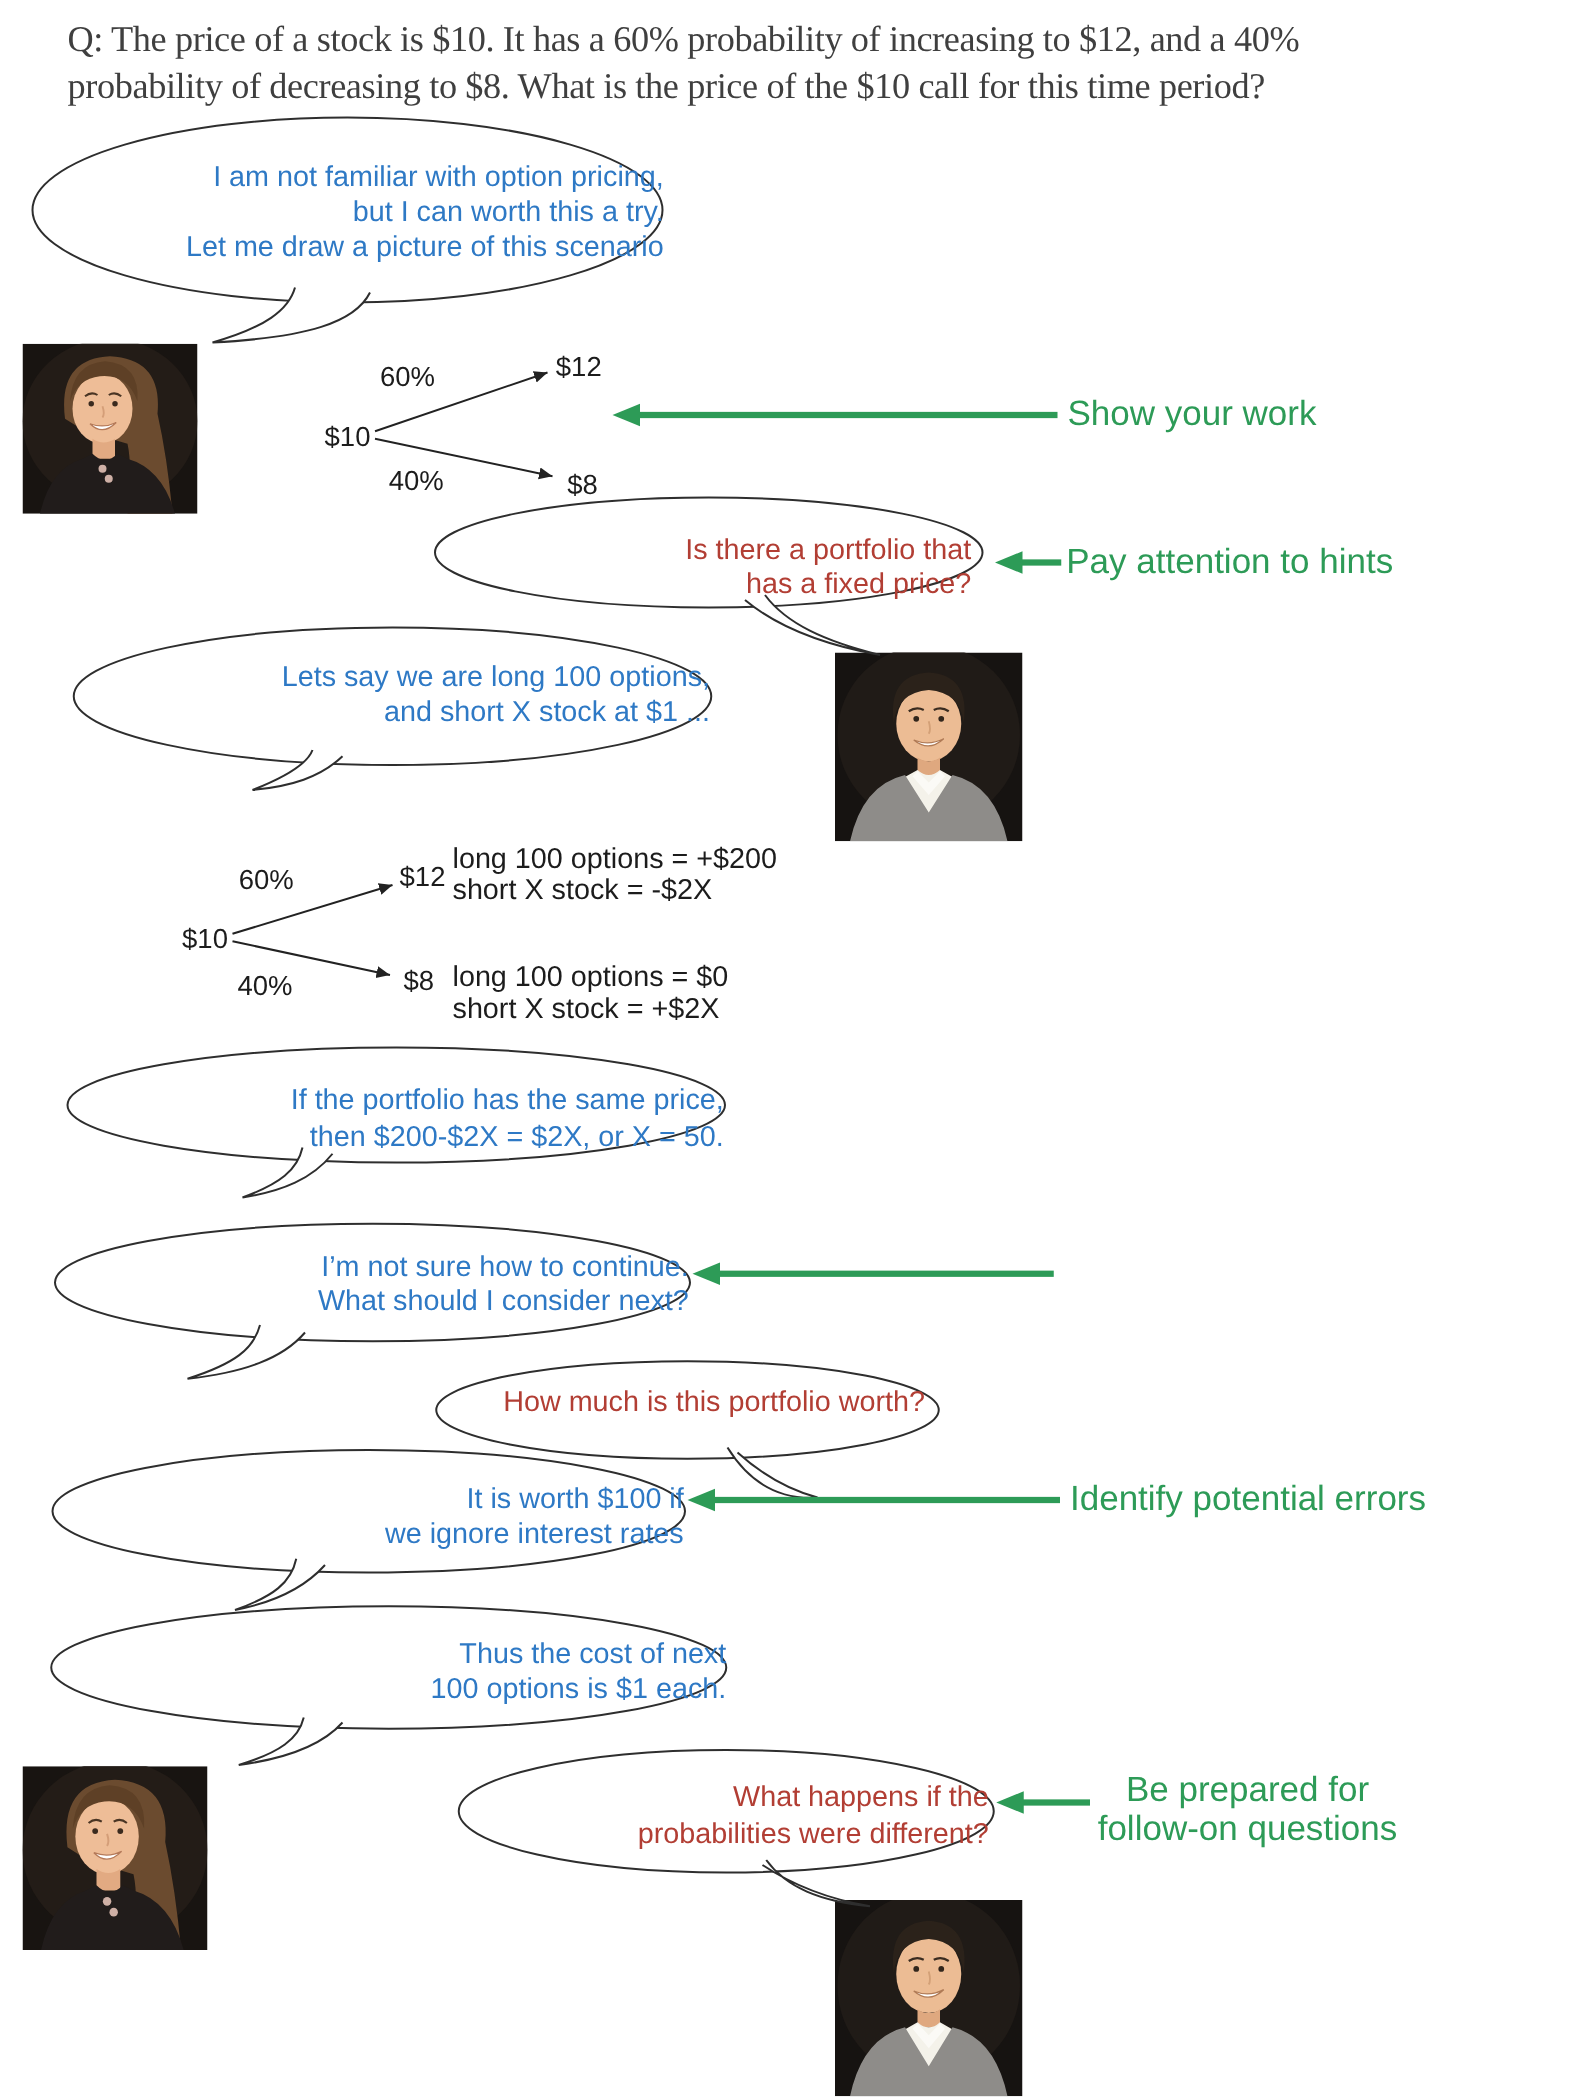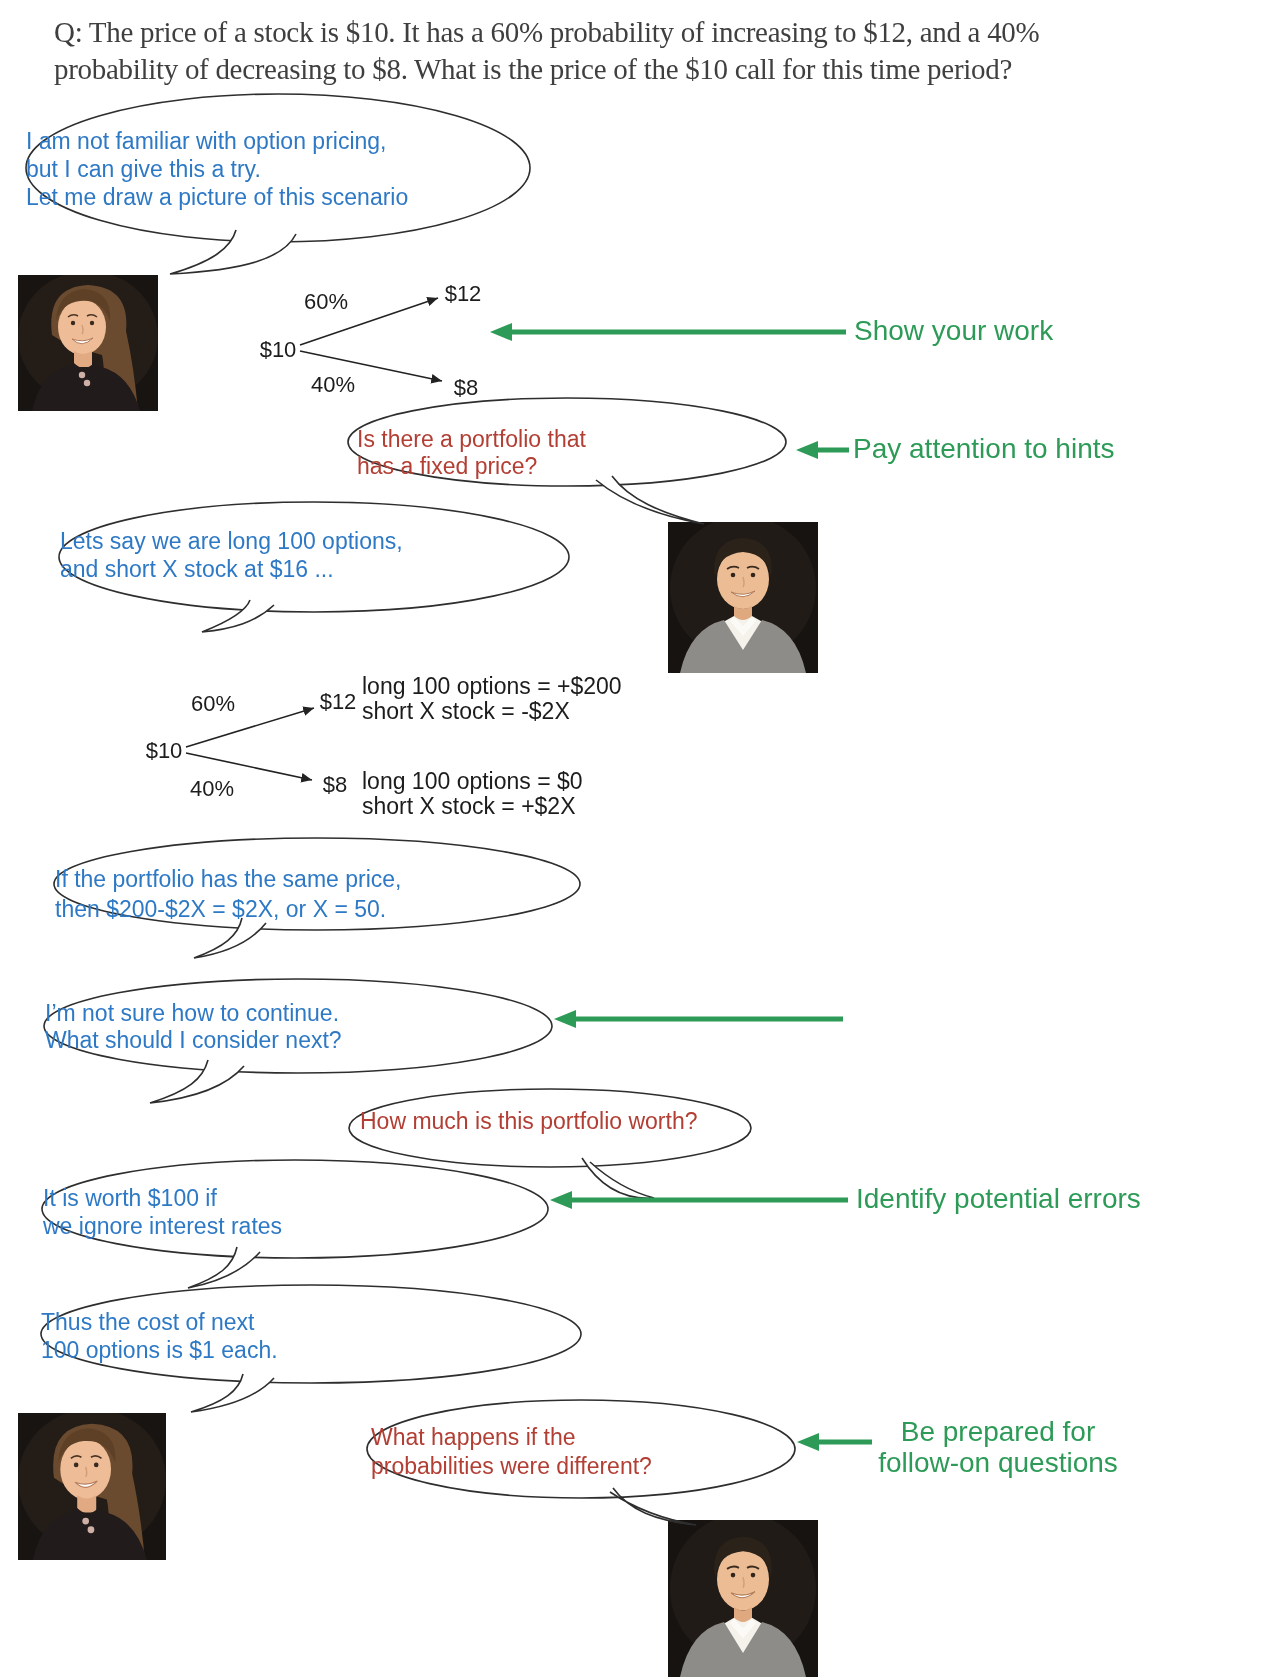--- a/index.html
+++ b/index.html
@@ -9,21 +9,21 @@
   }
   .abs{position:absolute;}
   .nowrap{white-space:nowrap;}
   #question{
     left:12px;top:14px;width:1250px;
     font-family:"Liberation Serif", serif;
     font-size:29px;line-height:37px;color:var(--qtext,#3f3f3f);
     letter-spacing:-0.3px;
     margin-left:42px;
   }
-  .btxt{position:absolute;text-align:left;}
+  .btxt{position:absolute;text-align:right;}
   .blue{color:var(--blue,#2e79c5);font-size:23px;}
   .red{color:var(--red,#b23e34);font-size:23px;}
   .green-label{
     position:absolute;color:var(--green,#2d9b57);
     font-size:28px;white-space:nowrap;
   }
   .tree-lbl{
     position:absolute;transform:translateX(-50%);
     color:var(--dtext,#1c1c1c);font-size:22px;white-space:nowrap;
   }
@@ -210,32 +210,32 @@
     </g>
   </svg>
 
   <div class="abs txt-layer nowrap" id="question">
     <div>Q: The price of a stock is $10. It has a 60% probability of increasing to $12, and a 40%</div>
     <div>probability of decreasing to $8. What is the price of the $10 call for this time period?</div>
   </div>
 
   <div class="btxt blue txt-layer" style="left:26px;top:127px;width:505px;line-height:28px">
     <div>I am not familiar with option pricing,</div>
-    <div>but I can give this a try.</div>
+    <div>but I can worth this a try.</div>
     <div>Let me draw a picture of this scenario</div>
   </div>
 
   <div class="btxt red txt-layer" style="left:357px;top:426px;width:420px;line-height:27px">
     <div>Is there a portfolio that</div>
     <div>has a fixed price?</div>
   </div>
 
   <div class="btxt blue txt-layer" style="left:60px;top:528px;width:508px;line-height:27.5px">
     <div>Lets say we are long 100 options,</div>
-    <div>and short X stock at $16 ...</div>
+    <div>and short X stock at $1 ...</div>
   </div>
 
   <div class="btxt blue txt-layer" style="left:55px;top:864px;width:524px;line-height:30px">
     <div>If the portfolio has the same price,</div>
     <div>then $200-$2X = $2X, or X = 50.</div>
   </div>
 
   <div class="btxt blue txt-layer" style="left:45px;top:1000px;width:506px;line-height:27px">
     <div>I’m not sure how to continue.</div>
     <div>What should I consider next?</div>

